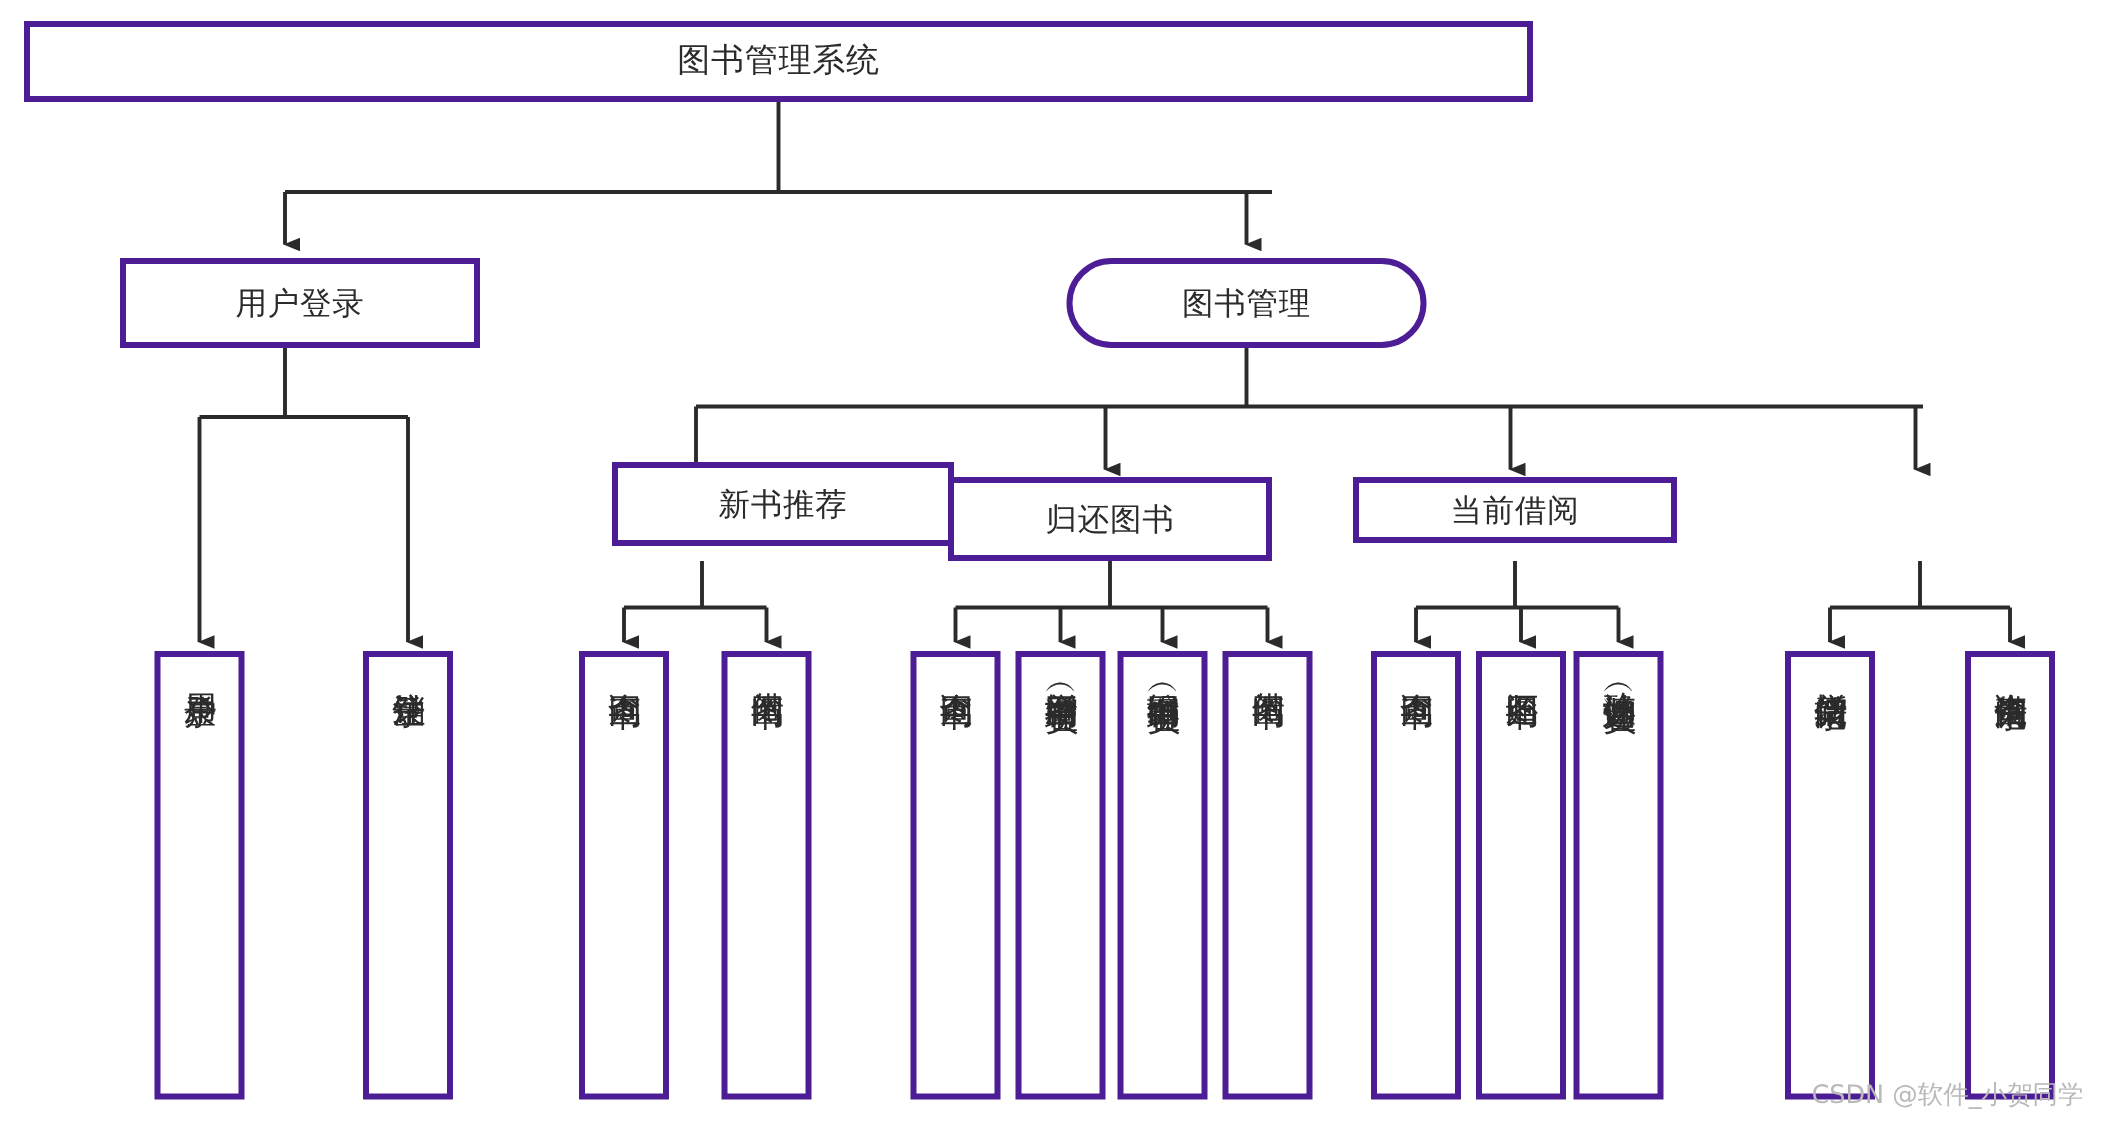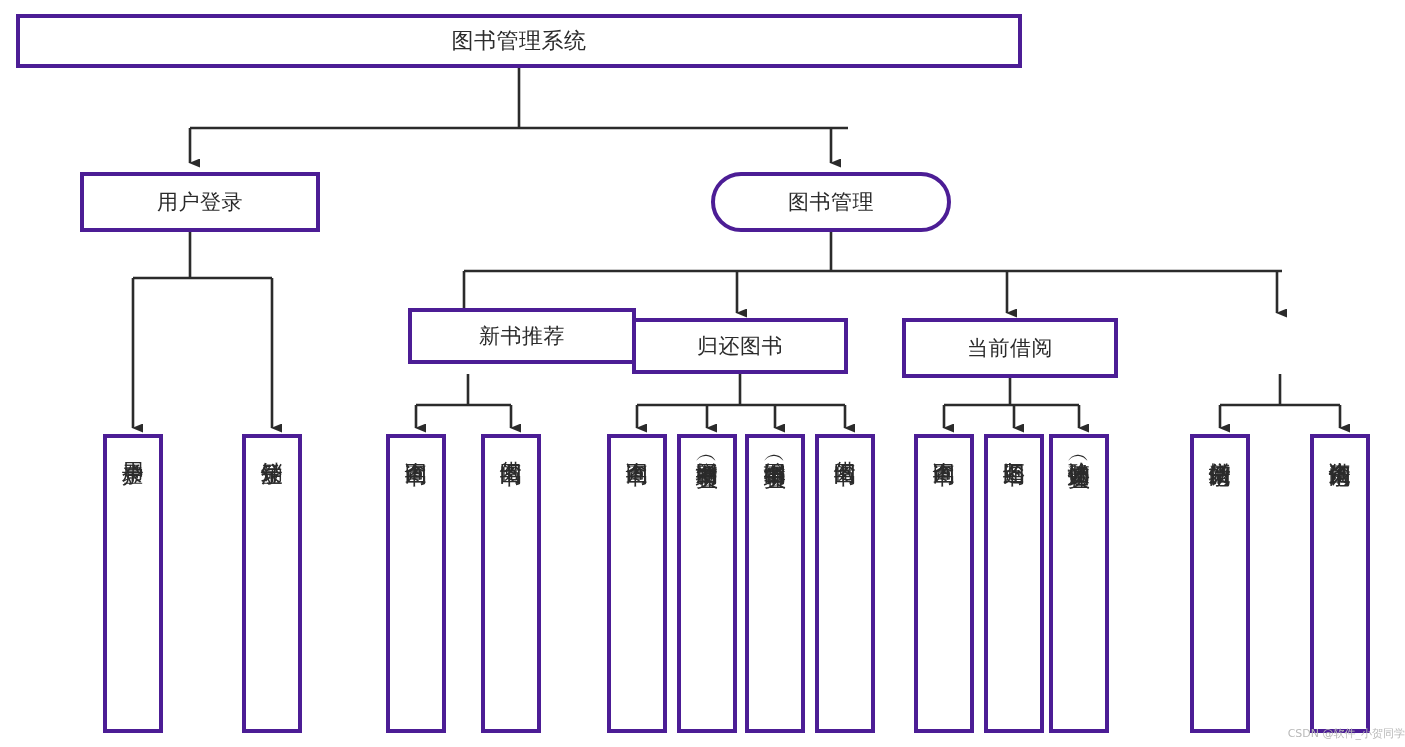--- a/index.html
+++ b/index.html
@@ -58,23 +58,23 @@
   .node.leaf .node-label {
     writing-mode: vertical-rl;
     text-orientation: upright;
     font-size: 22px;
     line-height: 1.06;
     letter-spacing: 1px;
     white-space: nowrap;
   }
   #watermark {
     position: absolute;
-    right: 0;
+    right: 16px;
     bottom: 6px;
-    font-size: 11px;
+    font-size: 17px;
     color: #b9b9b9;
     z-index: 5;
     white-space: nowrap;
     font-family: "DejaVu Sans", "Liberation Sans", sans-serif;
   }
 </style>
 </head>
 <body>
 
 <div id="diagram-root">
@@ -142,21 +142,21 @@
   </div>
 
   <div class="node horiz" style="left:360px; top:308px; width:228px; height:56px;margin-left:48px;">
     <span class="node-label">新书推荐</span>
   </div>
 
   <div class="node horiz" style="left:632px; top:318px; width:216px; height:56px;">
     <span class="node-label">归还图书</span>
   </div>
 
-  <div class="node horiz" style="left:902px; top:318px; width:216px; height:60px;">
+  <div class="node horiz" style="left:902px; top:318px; width:216px; height:44px;">
     <span class="node-label">当前借阅</span>
   </div>
 
 
   <div class="node leaf" style="left:103px; top:434px; width:60px; height:299px;">
     <span class="node-label">用户登录</span>
   </div>
 
   <div class="node leaf" style="left:242px; top:434px; width:60px; height:299px;">
     <span class="node-label">注销登录</span>

